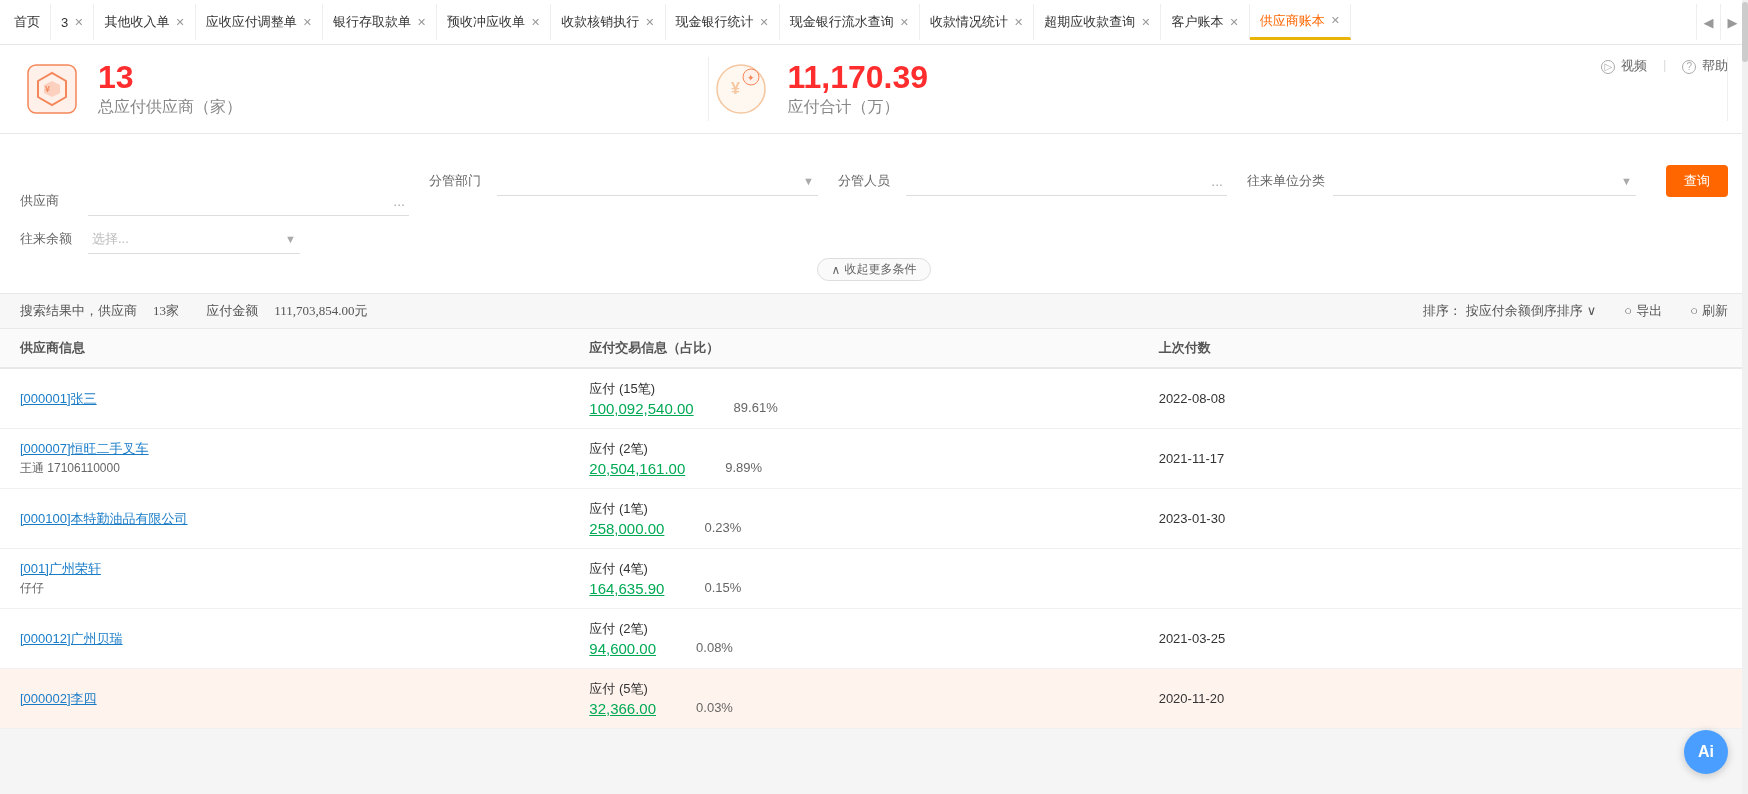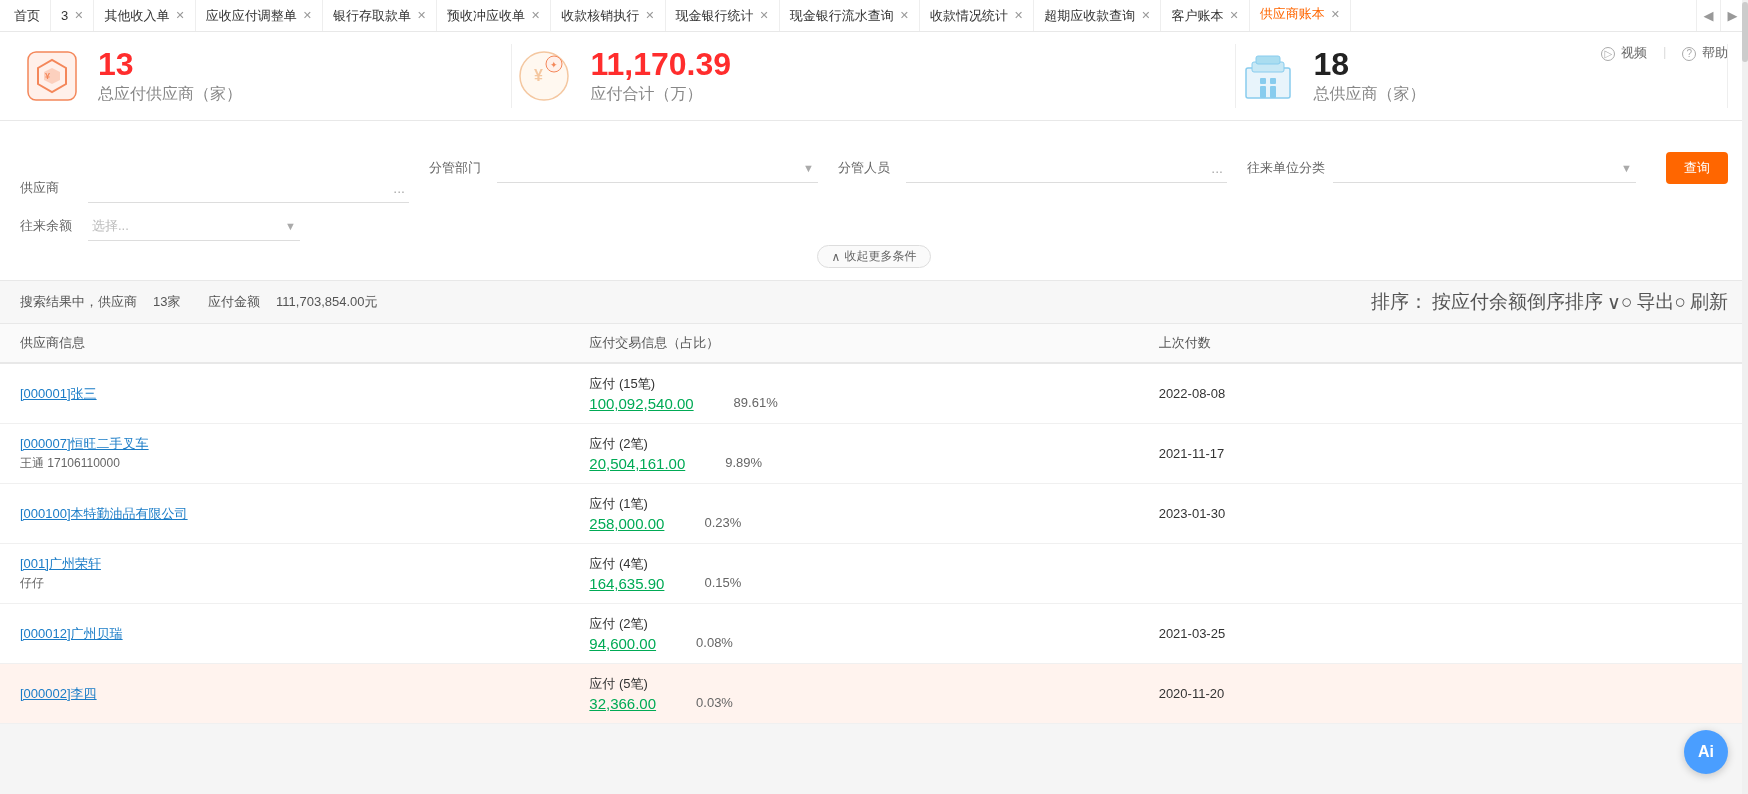--- a/index.html
+++ b/index.html
@@ -1,19 +1,19 @@
 <!DOCTYPE html>
 <html><head>
   <meta charset="utf-8">
   <style>
     * { margin: 0; padding: 0; box-sizing: border-box; }
     body { font-family: 'Microsoft YaHei', SimSun, sans-serif; font-size: 13px; background: #f5f5f5; color: #333; width: 1748px; overflow-x: hidden; }
 
     
-    .top-nav { display: flex; align-items: center; background: #fff; border-bottom: 1px solid #e8e8e8; height: 32px; padding: 0 4px; overflow: hidden; }
+    .top-nav { display: flex; align-items: center; background: #fff; border-bottom: 1px solid #e8e8e8; height: 45px; padding: 0 4px; overflow: hidden; }
     .nav-tab { display: flex; align-items: center; padding: 0 10px; height: 36px; font-size: 13px; color: #333; cursor: pointer; white-space: nowrap; border-right: 1px solid #eee; }
     .nav-tab.active { color: #ff6600; border-bottom: 3px solid #eab308; }
     .nav-tab .close-btn { margin-left: 6px; color: #999; font-size: 11px; cursor: pointer; }
     .nav-arrows { display: flex; margin-left: auto; }
     .nav-arrow { width: 24px; height: 36px; display: flex; align-items: center; justify-content: center; cursor: pointer; color: #999; border-left: 1px solid #eee; }
 
     
     .stats-bar { display: flex; background: #fff; border-bottom: 1px solid #e8e8e8; padding: 12px 20px; align-items: center; position: relative; }
     .stat-block { display: flex; align-items: center; gap: 14px; flex: 1; border-right: 1px solid #eee; padding-right: 30px; }
     .stat-block:last-child { border-right: none; }
@@ -32,30 +32,30 @@
     .filter-label { color: #666; font-size: 13px; white-space: nowrap; min-width: 60px; }
     .filter-input { flex: 1; height: 30px; border: none; border-bottom: 1px solid #ddd; outline: none; font-size: 13px; color: #333; background: transparent; padding: 0 4px; }
     .filter-input::placeholder { color: #bbb; }
     .filter-select-arrow { color: #aaa; font-size: 11px; }
     .filter-dots { color: #aaa; font-size: 14px; cursor: pointer; }
     .btn-query { background: #ff6600; color: #fff; border: none; padding: 6px 18px; border-radius: 4px; font-size: 13px; cursor: pointer; height: 32px; }
     .collapse-bar { display: flex; justify-content: center; margin-top: 4px; }
     .collapse-btn { font-size: 12px; color: #666; cursor: pointer; display: flex; align-items: center; gap: 4px; border: 1px solid #ddd; border-radius: 12px; padding: 2px 14px; background: #fafafa; }
 
     
-    .result-bar { display: flex; align-items: center; justify-content: space-between; background: #f7f7f7; padding: 8px 20px; border-bottom: 1px solid #e8e8e8; }
+    .result-bar { display: flex; align-items: center; justify-content: space-between; background: #f7f7f7; padding: 8px 20px; border-bottom: 1px solid #e8e8e8; font-family: Liberation Serif, serif; }
     .result-info { font-size: 13px; color: #555; }
     .result-info span { margin-right: 16px; }
-    .result-actions { display: flex; align-items: flex-end; gap: 0; font-size: 19px; color: #555; }
+    .result-actions { display: flex; align-items: flex-end; gap: 28px; font-size: 13px; color: #555; }
     .result-actions .sort-select { display: flex; align-items: center; gap: 4px; cursor: pointer; color: #555; }
     .result-actions .action-btn { display: flex; align-items: center; gap: 4px; cursor: pointer; color: #555; }
 
     
     .table-container { background: #fff; margin: 0; }
-    .table-header { display: grid; grid-template-columns: 1fr 1fr 1fr; border-bottom: 2px solid #e8e8e8; padding: 10px 20px; font-weight: normal; font-size: 13px; color: #555; background: #fafafa; }
+    .table-header { display: grid; grid-template-columns: 1fr 1fr 1fr; border-bottom: 2px solid #e8e8e8; padding: 10px 20px; font-weight: bold; font-size: 13px; color: #555; background: #fafafa; }
     .table-row { display: grid; grid-template-columns: 1fr 1fr 1fr; border-bottom: 1px solid #f0f0f0; padding: 10px 20px; align-items: center; min-height: 60px; }
     .table-row.highlighted { background: #fff3ee; }
     .supplier-link { color: #1a7cc7; text-decoration: underline; cursor: pointer; font-size: 13px; }
     .supplier-sub { font-size: 12px; color: #666; margin-top: 2px; }
     .payable-label { font-size: 13px; color: #333; }
     .payable-amount { font-size: 15px; color: #00aa55; font-weight: 500; cursor: pointer; text-decoration: underline; margin-top: 2px; }
     .payable-pct { font-size: 13px; color: #666; margin-left: 20px; }
     .payable-cell { display: flex; align-items: flex-start; flex-direction: column; }
     .payable-row { display: flex; align-items: center; gap: 20px; }
     .last-pay { font-size: 13px; color: #333; }
@@ -148,37 +148,20 @@
         <text x="18" y="33" font-size="16" fill="#f4c7a0" font-weight="bold">¥</text>
         <circle cx="38" cy="16" r="8" fill="#fff0ea" stroke="#f4875a" stroke-width="1"></circle>
         <text x="34" y="20" font-size="9" fill="#f4875a">✦</text>
       </svg>
     </div>
     <div class="stat-text">
       <div class="stat-num">11,170.39</div>
       <div class="stat-label">应付合计（万）</div>
     </div>
   </div>
-  <div class="stat-block">
-    <div class="stat-icon">
-      <svg viewBox="0 0 56 56" fill="none">
-        <rect x="6" y="20" width="44" height="30" rx="2" fill="#e8f4fb" stroke="#88ccee" stroke-width="1.5"></rect>
-        <rect x="12" y="14" width="32" height="10" rx="2" fill="#c8e8f5" stroke="#88ccee" stroke-width="1"></rect>
-        <rect x="16" y="8" width="24" height="8" rx="2" fill="#aaddf0" stroke="#88ccee" stroke-width="1"></rect>
-        <rect x="20" y="30" width="6" height="6" rx="1" fill="#88ccee"></rect>
-        <rect x="30" y="30" width="6" height="6" rx="1" fill="#88ccee"></rect>
-        <rect x="20" y="38" width="6" height="12" rx="1" fill="#88ccee"></rect>
-        <rect x="30" y="38" width="6" height="12" rx="1" fill="#88ccee"></rect>
-      </svg>
-    </div>
-    <div class="stat-text">
-      <div class="stat-num" style="color:#222;">18</div>
-      <div class="stat-label">总供应商（家）</div>
-    </div>
-  </div>
   <div class="help-area">
     <span>
       <span class="icon-circle">▷</span>
       <span>视频</span>
     </span>
     <span class="divider">|</span>
     <span>
       <span class="icon-circle">?</span>
       <span>帮助</span>
     </span>

